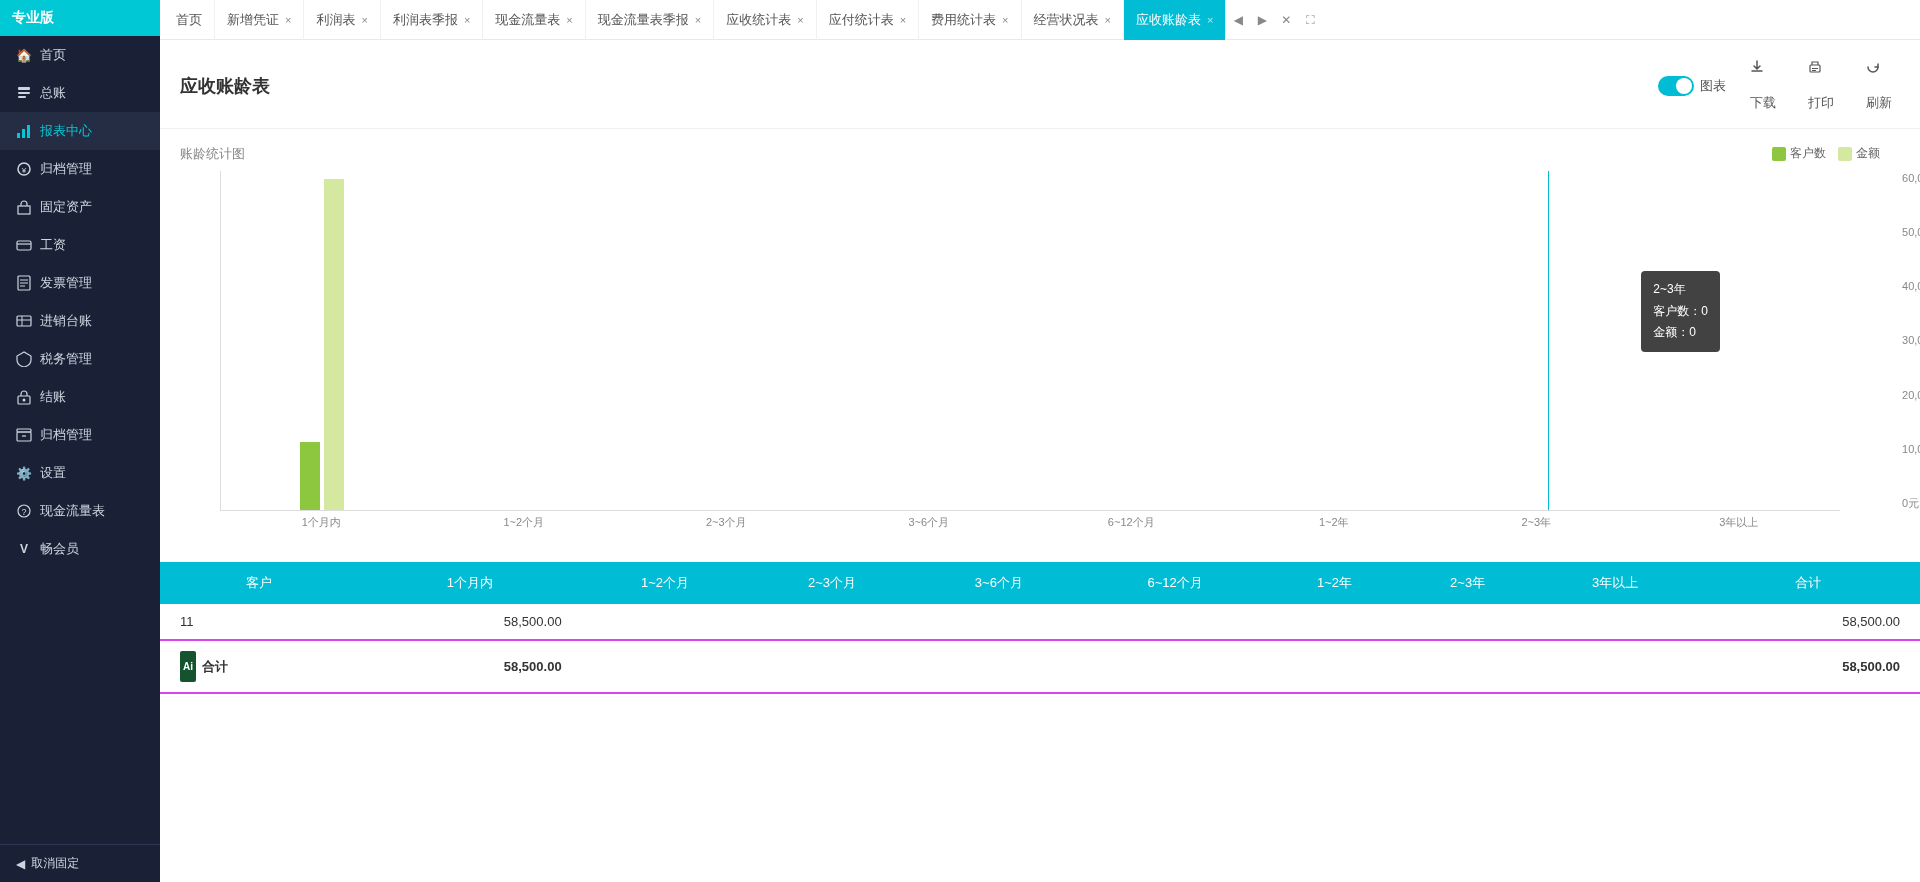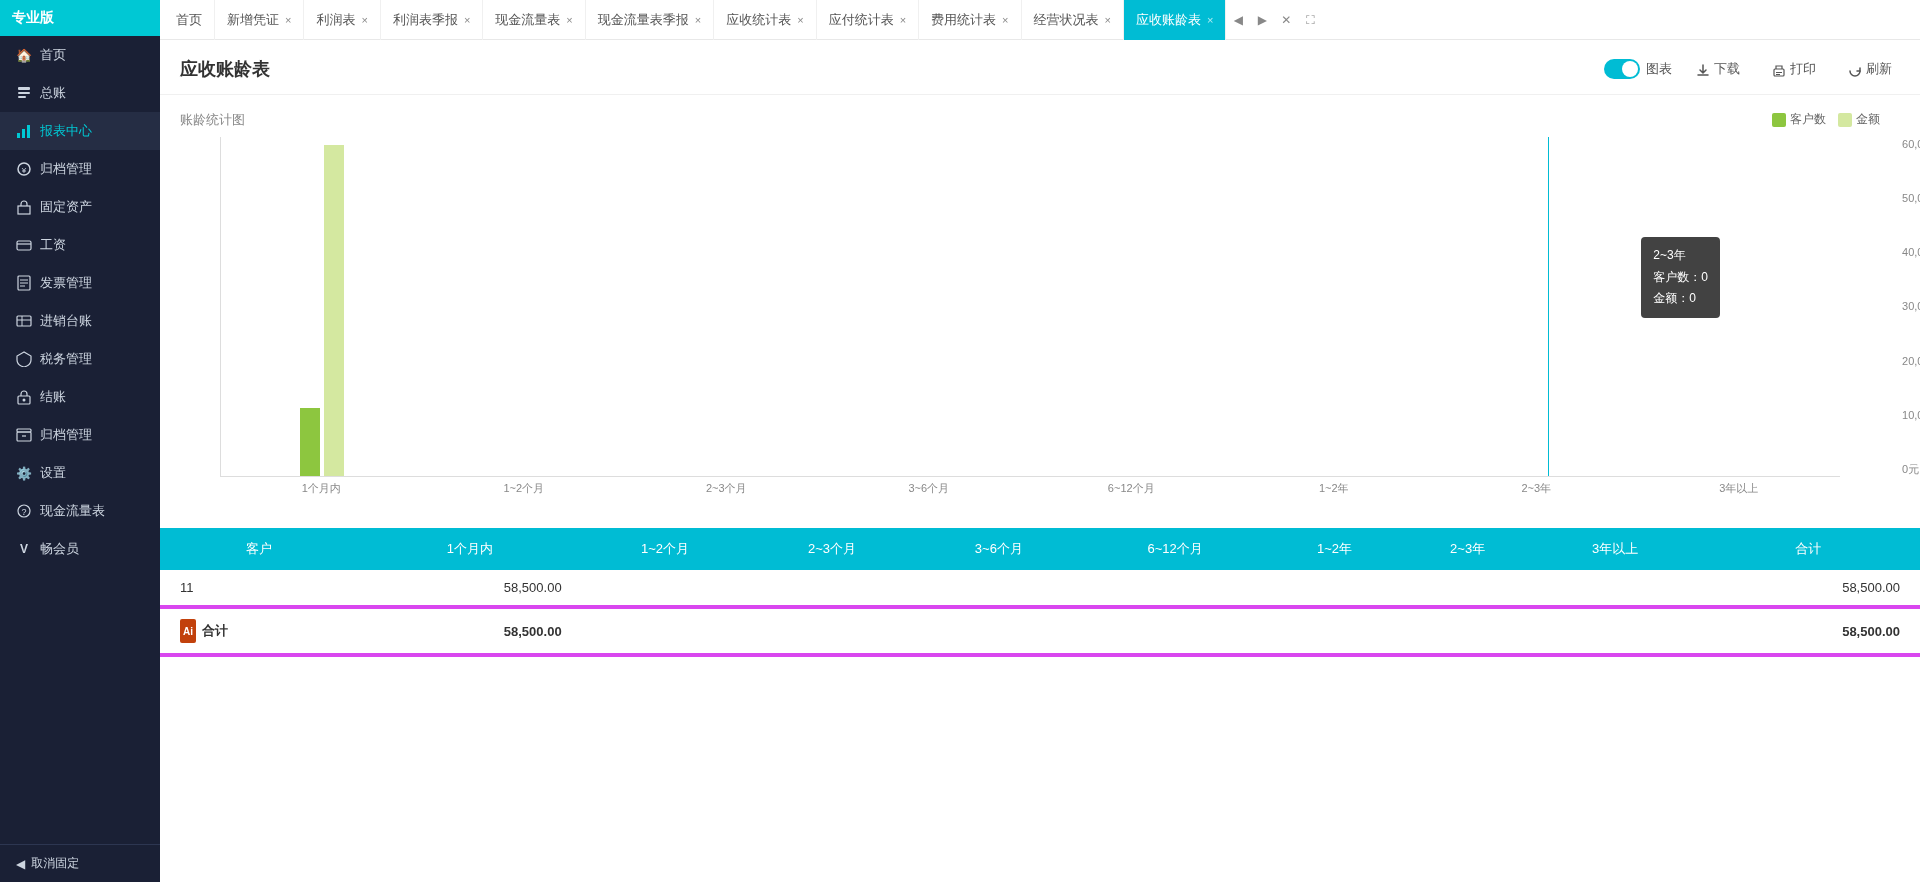--- a/index.html
+++ b/index.html
@@ -127,23 +127,24 @@
       width: 16px; height: 16px;
       background: white;
       border-radius: 50%;
       position: absolute;
       top: 2px; right: 2px;
       transition: 0.2s;
     }
     .toggle-label { font-size: 13px; color: #555; }
 
     .action-btn {
-      display: flex; align-items: flex-end; gap: 4px;
+      display: flex; align-items: flex-start; gap: 20px;
       font-size: 13px; color: #555; cursor: pointer;
       padding: 4px 8px;
+      flex-direction: column;
     }
 
     
     .chart-container {
       padding: 16px 20px;
       position: relative;
     }
     .chart-title { font-size: 13px; color: #888; margin-bottom: 8px; }
     .chart-legend {
       position: absolute;
@@ -259,43 +260,43 @@
       background: #00bcd4;
       color: white;
     }
     .data-table thead th {
       padding: 12px 8px;
       text-align: center;
       font-size: 13px;
       font-weight: normal;
     }
     .data-table tbody tr {
-      border-bottom: 4px solid #d946ef;
+      border-bottom: 2px solid #d946ef;
     }
     .data-table tbody td {
       padding: 10px 8px;
       text-align: center;
       font-size: 13px;
       color: #333;
     }
     .data-table tbody td:first-child {
       text-align: left;
       padding-left: 20px;
     }
     .data-table tbody tr.total-row {
       font-weight: bold;
     }
     .data-table tbody tr.total-row td:first-child {
       display: flex;
       align-items: center;
       gap: 4px;
     }
     .total-icon {
-      width: 16px; height: 24px;
-      background: #c2410c;
+      width: 16px; height: 31px;
+      background: #14532d;
       border-radius: 2px;
       display: inline-flex;
       align-items: center;
       justify-content: center;
       color: white;
       font-size: 10px;
     }
   </style>
 </head>
 <body>

